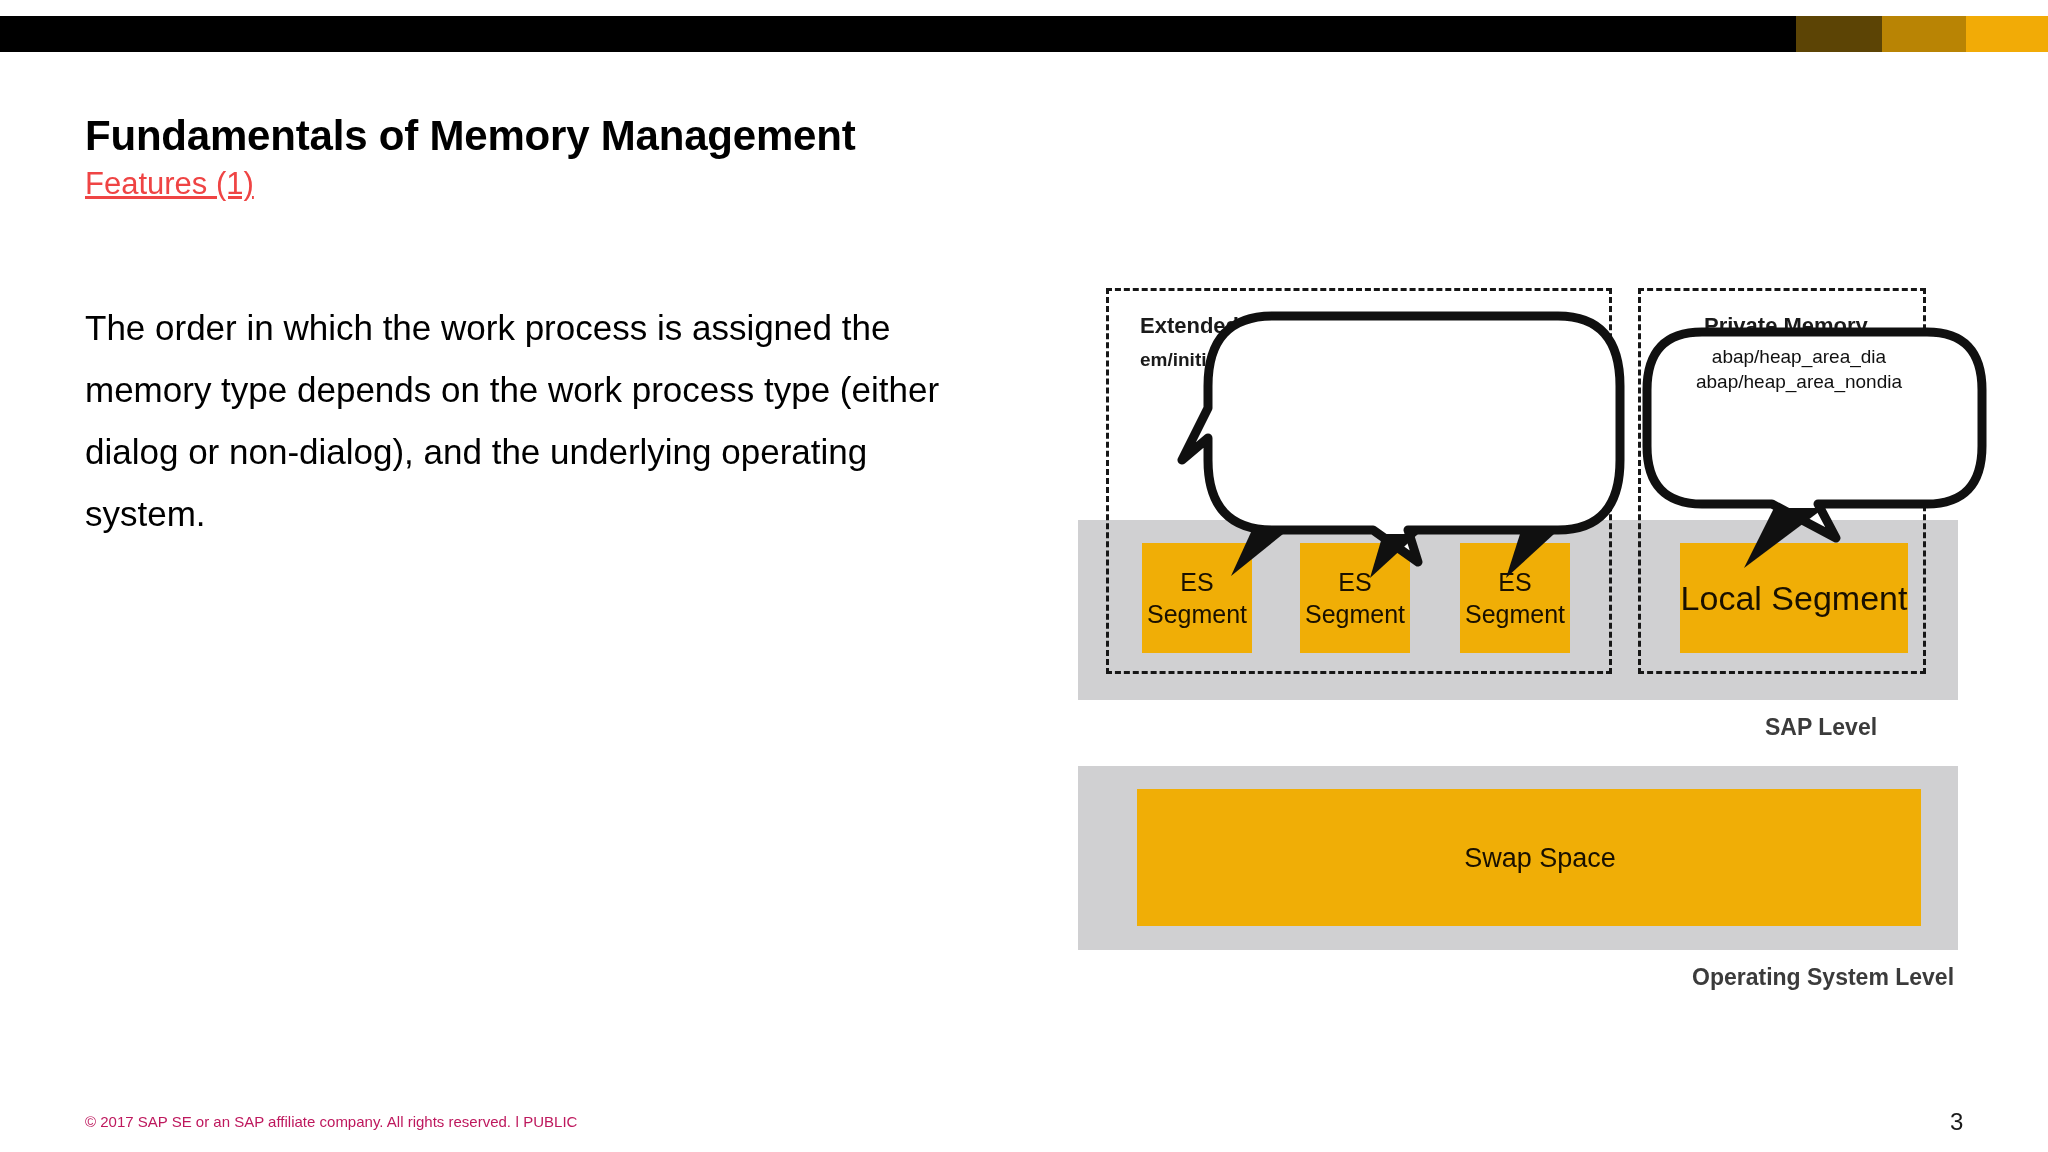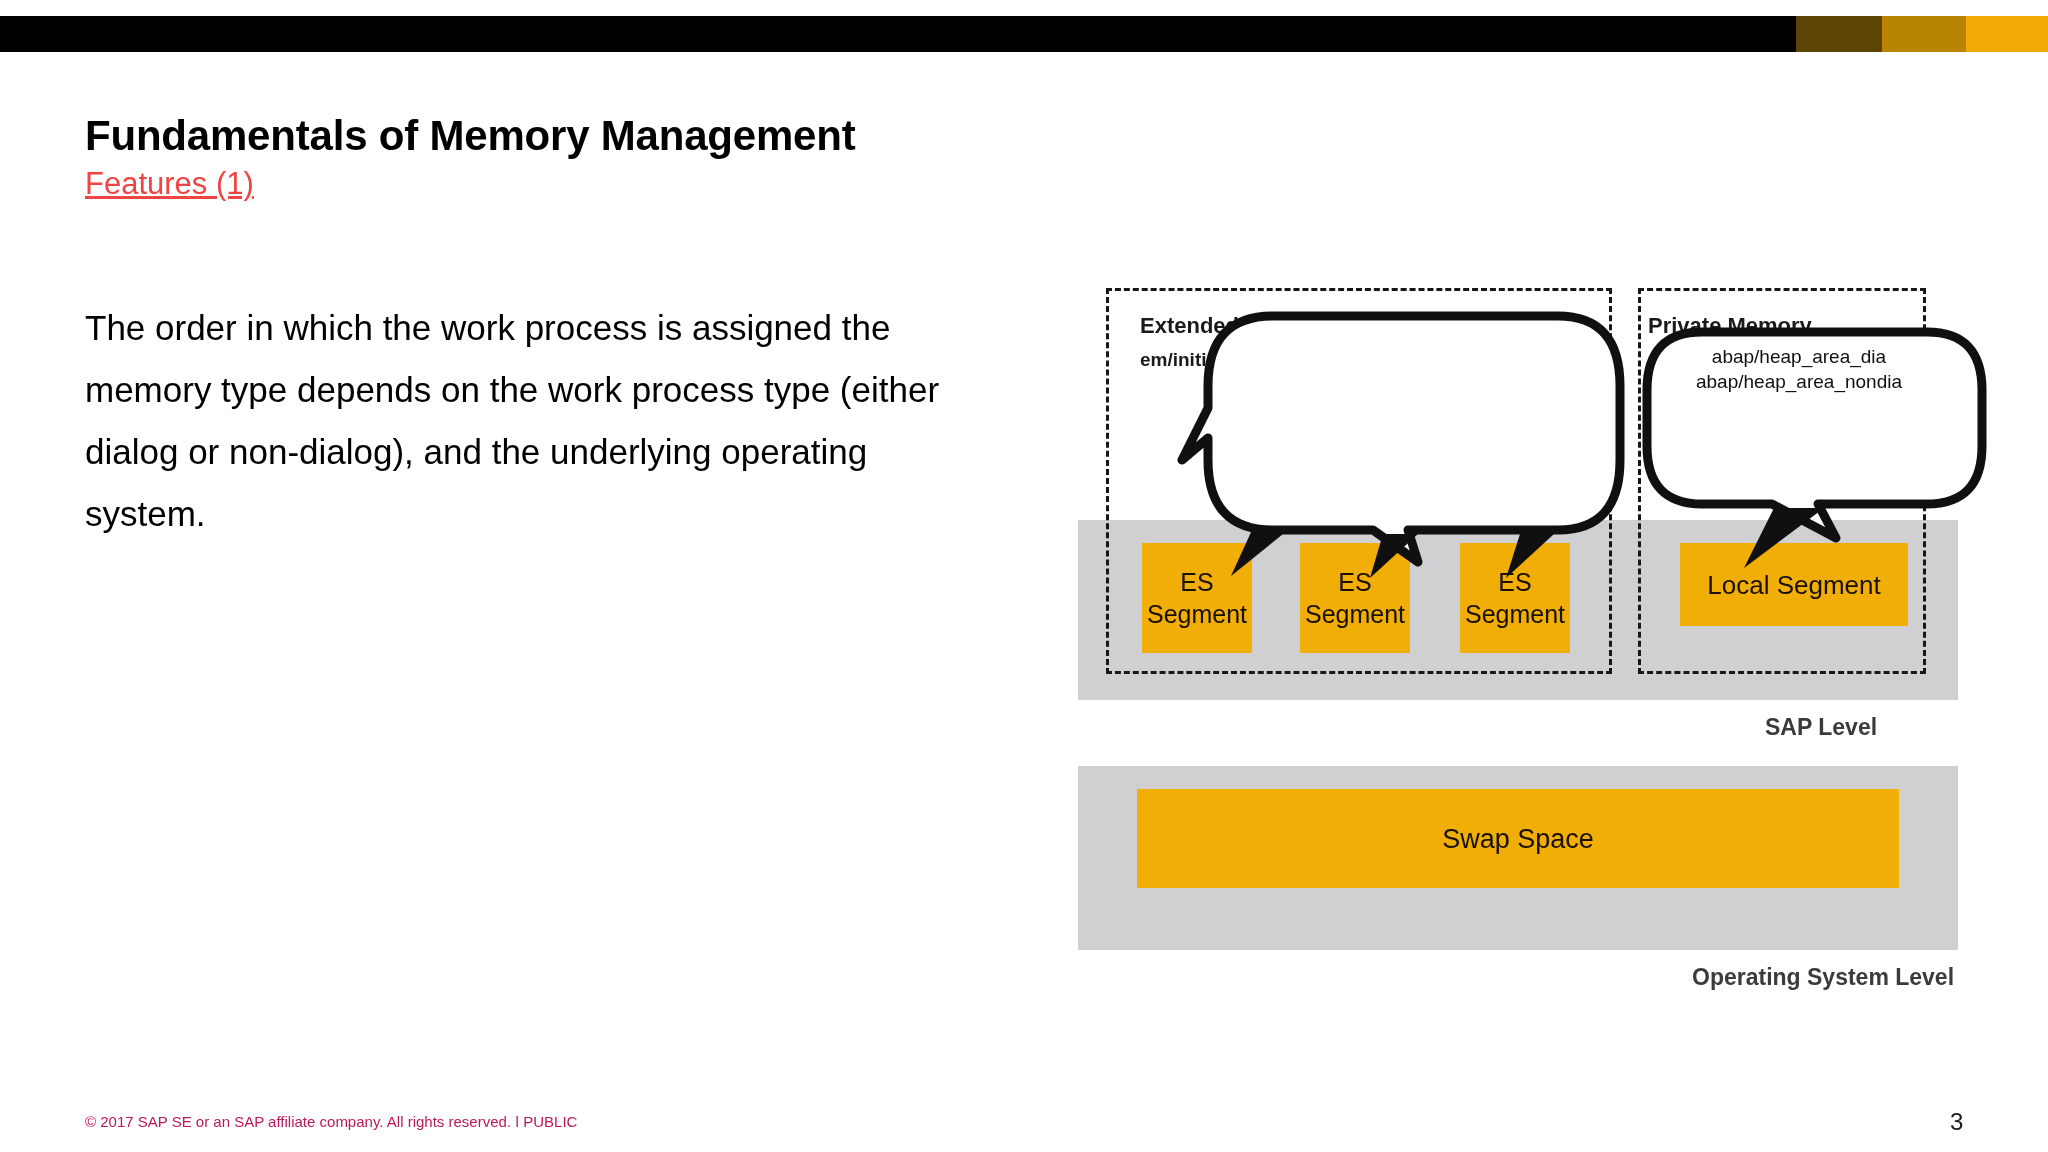--- a/index.html
+++ b/index.html
@@ -101,40 +101,40 @@
   }
   .dash-param {
     position: absolute;
     font-size: 19px;
     font-weight: bold;
     color: #1a1a1a;
     white-space: nowrap;
   }
   .hd-extended { left: 80px;  top: 57px; }
   .pm-extended { left: 80px;  top: 93px; }
-  .hd-private  { left: 588px; top: 57px; }
+  .hd-private  { left: 644px; top: 57px; }
   .pm-private  { left: 612px; top: 93px; }
 
   .amber-box {
     position: absolute;
     background: #f0ae06;
     display: flex;
     flex-direction: column;
     align-items: center;
     justify-content: center;
     color: #191000;
     font-size: 25px;
     line-height: 32px;
     text-align: center;
   }
   .es1 { left: 82px;  top: 287px; width: 110px; height: 110px; }
   .es2 { left: 240px; top: 287px; width: 110px; height: 110px; }
   .es3 { left: 400px; top: 287px; width: 110px; height: 110px; }
-  .local-seg { left: 620px; top: 287px; width: 228px; height: 83px; font-size: 26px; }
-  .swap { left: 77px; top: 533px; width: 762px; height: 99px; font-size: 27px; }
+  .local-seg { left: 620px; top: 287px; width: 228px; height: 110px; font-size: 34px; }
+  .swap { left: 77px; top: 533px; width: 762px; height: 137px; font-size: 27px; padding-left: 22px; }
 
   .level-label {
     position: absolute;
     font-size: 23px;
     color: #3b3b3b;
     white-space: nowrap;
     font-weight: bold;
   }
   .lbl-sap { left: 705px; top: 458px; }
   .lbl-os  { left: 632px; top: 708px; }

